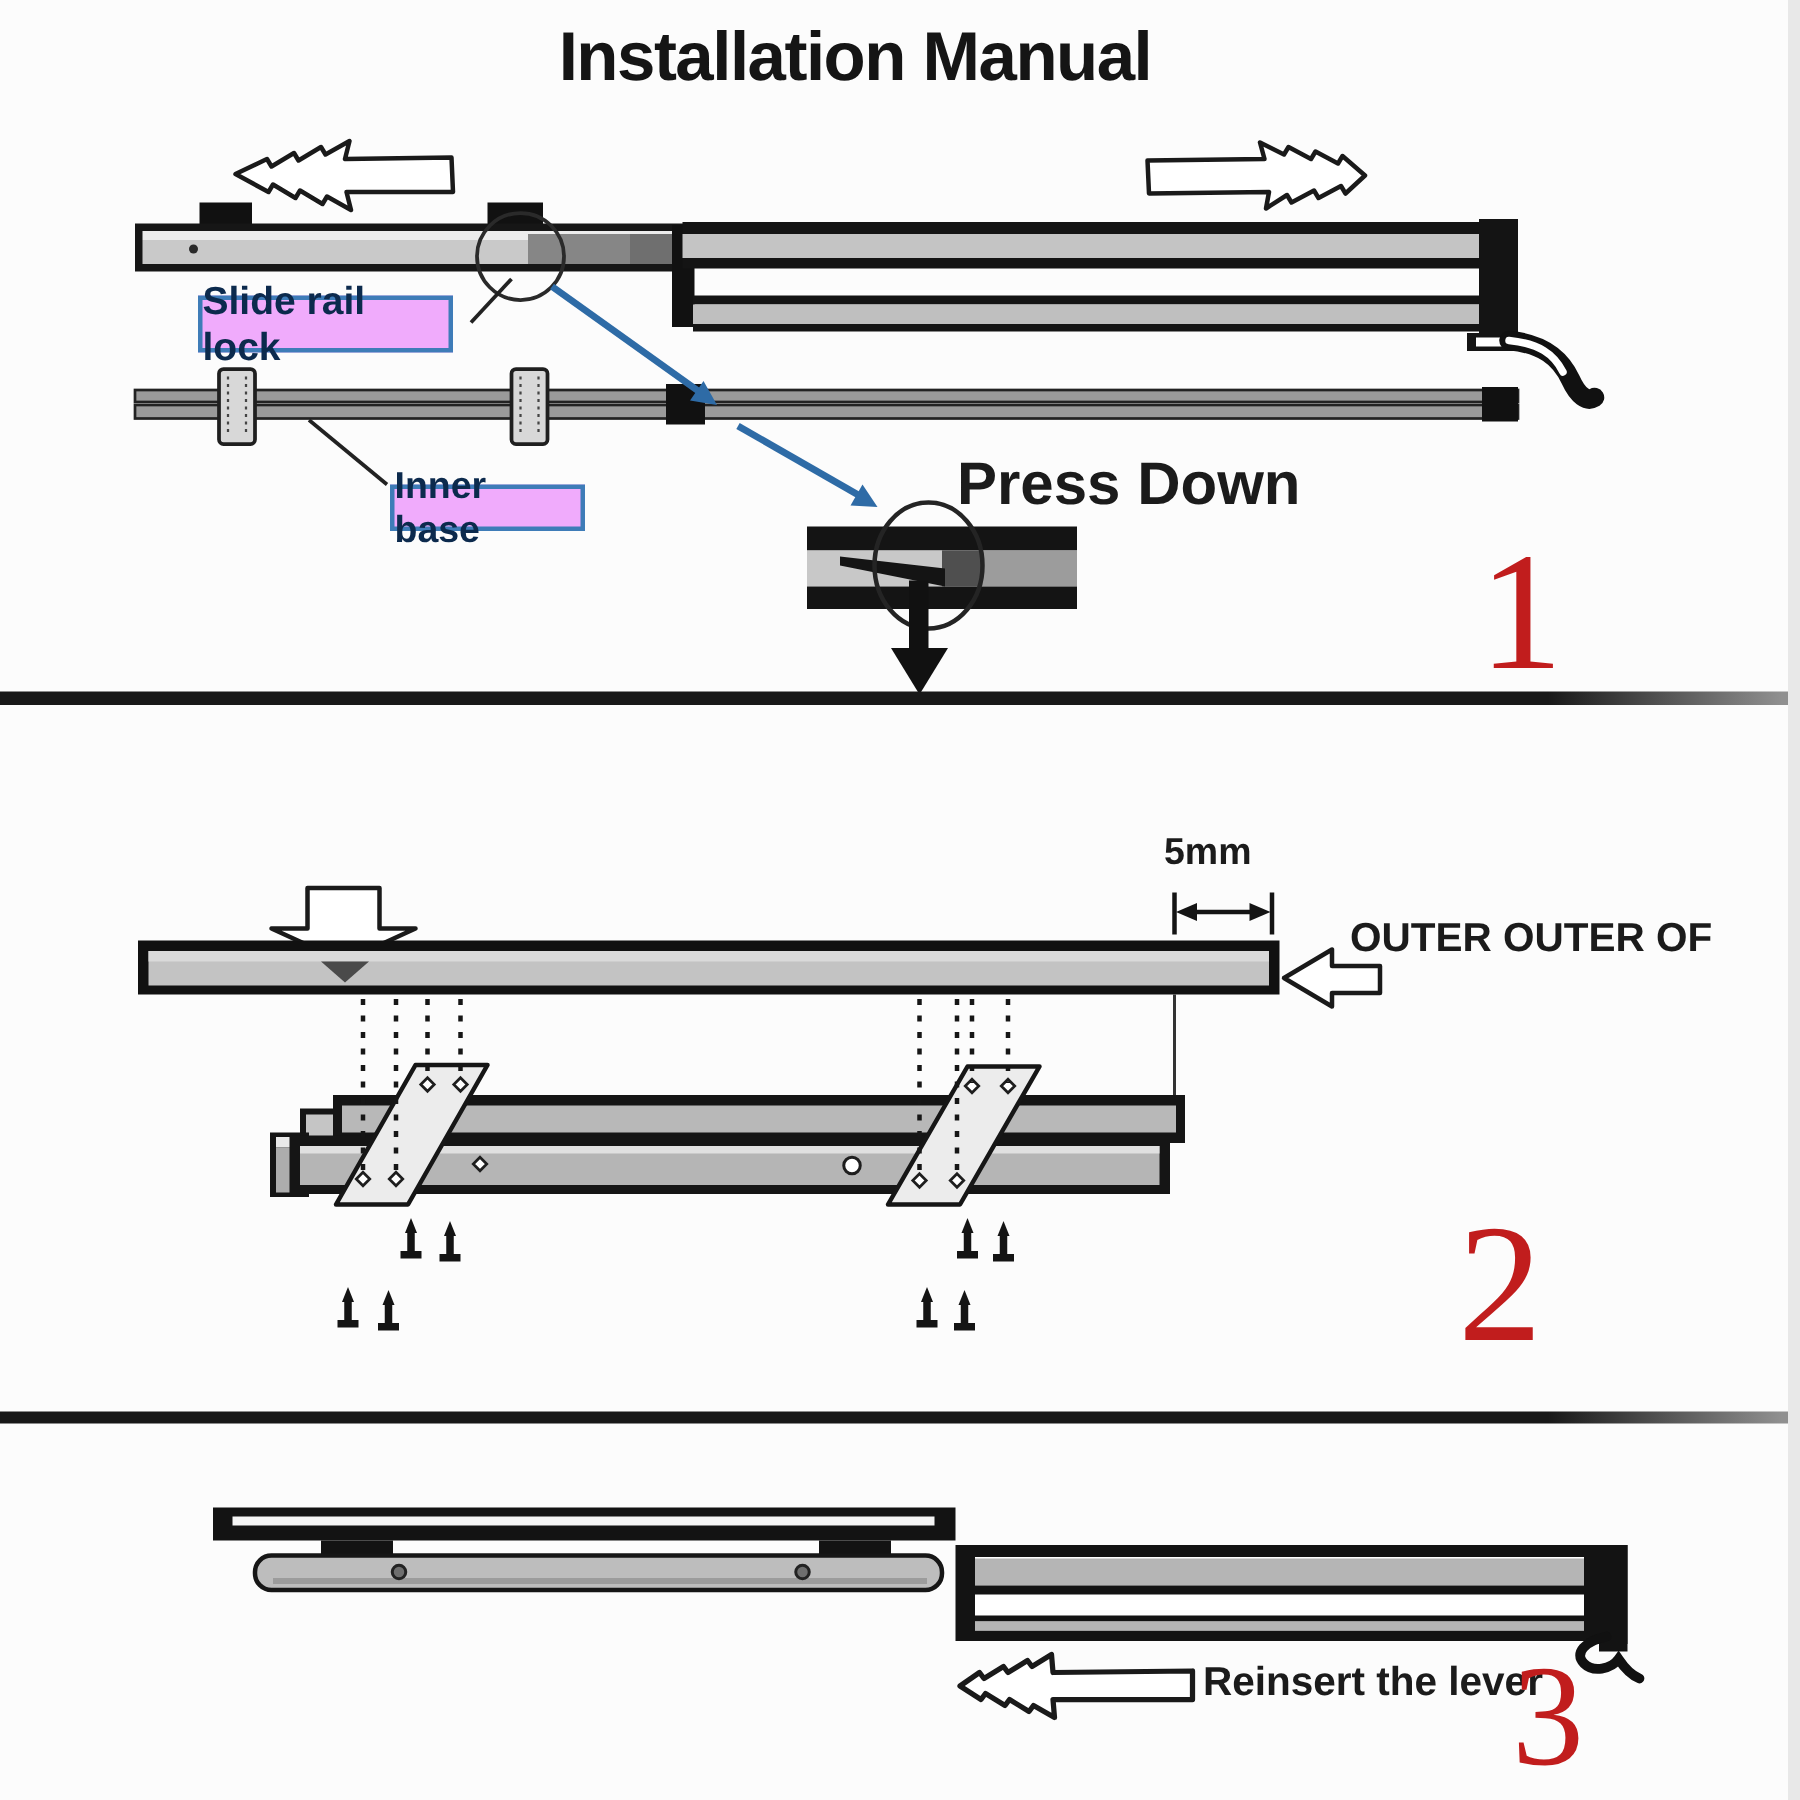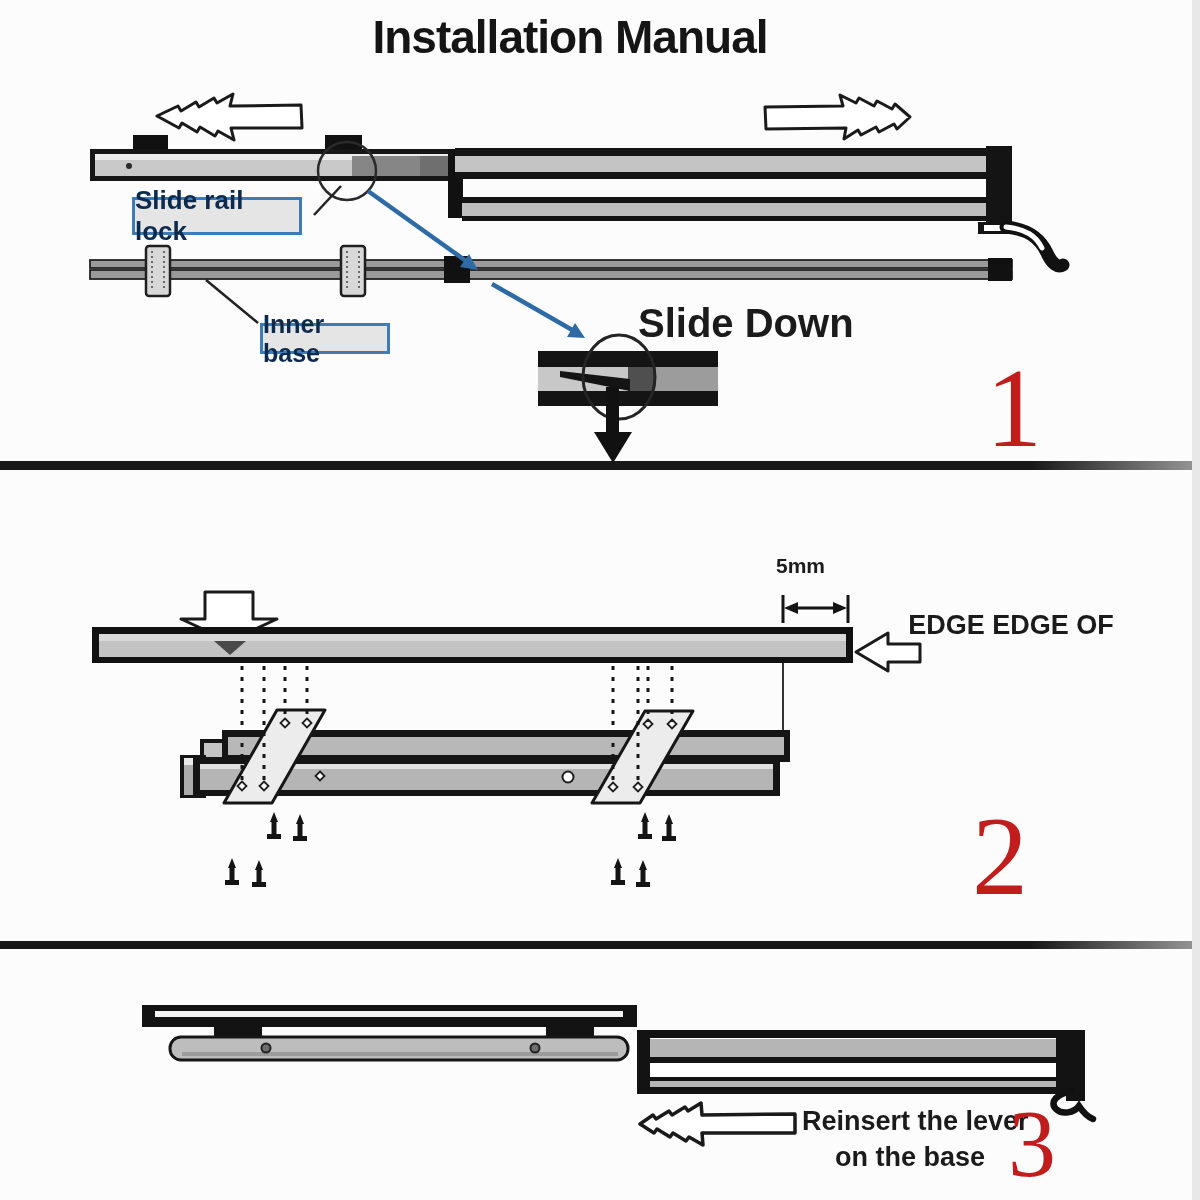--- a/index.html
+++ b/index.html
@@ -1,28 +1,28 @@
 <!DOCTYPE html>
 <html><head>
 <meta charset="utf-8">
 <style>
   html,body{margin:0;padding:0;background:#e8e8e8;}
   .stage{position:relative;width:1192px;height:1200px;background:#fcfcfc;overflow:hidden;
          font-family:"Liberation Sans", sans-serif;}
   .abs{position:absolute;}
   .title{left:330px;top:10px;width:480px;text-align:center;font-size:46px;font-weight:bold;
          color:#151515;letter-spacing:-1px;white-space:nowrap;}
-  .blabel{background:#e5e5e5;border:3px solid #3e7cb8;color:#0c2a4d;font-weight:bold;
+  .blabel{background:#f0abfc;border:3px solid #3e7cb8;color:#0c2a4d;font-weight:bold;
           display:flex;align-items:center;justify-content:center;box-sizing:border-box;}
   #lbl-slide{left:132px;top:197px;width:170px;height:38px;font-size:26px;}
   #lbl-inner{left:260px;top:323px;width:130px;height:31px;font-size:25px;}
   .caption{color:#1b1b1b;font-weight:bold;white-space:nowrap;}
   #press-down{left:638px;top:301px;font-size:40px;}
   #wardrobe-top{left:132px;top:548px;font-size:27px;letter-spacing:0.5px;}
-  #gap-5mm{left:776px;top:554px;font-size:21px;}
+  #gap-5mm{left:776px;top:554px;font-size:25px;}
   #outer-edge{left:900px;top:611px;width:222px;text-align:center;font-size:27px;line-height:29px;}
   #reinsert{left:802px;top:1103px;width:216px;text-align:center;font-size:27px;line-height:36px;}
   .stepnum{font-family:"Liberation Serif", serif;color:#c11d1d;line-height:1;}
   #num1{left:986px;top:352px;font-size:112px;}
   #num2{left:972px;top:800px;font-size:112px;}
   #num3{left:1008px;top:1096px;font-size:96px;}
   .divider{left:0;width:1200px;background:linear-gradient(90deg,#181818 86%,#909090 99%);}
   #div1{top:461px;height:9px;}
   #div2{top:941px;height:8px;}
   svg{position:absolute;left:0;top:0;}
@@ -216,30 +216,29 @@
   </svg>
 
   <div class="abs title">Installation Manual</div>
 
   <div class="abs blabel" id="lbl-slide">
     <span>Slide rail lock</span>
   </div>
   <div class="abs blabel" id="lbl-inner">
     <span>Inner base</span>
   </div>
-  <div class="abs caption" id="press-down">Slide Down</div>
+  <div class="abs caption" id="press-down">Press Down</div>
 
   <div class="abs caption" id="gap-5mm">5mm</div>
   <div class="abs caption" id="outer-edge">
-    <div>EDGE EDGE OF</div>
+    <div>OUTER OUTER OF</div>
   </div>
 
   <div class="abs caption" id="reinsert">
     <div>Reinsert the lever</div>
-    <div>on the base</div>
   </div>
 
   <div class="abs stepnum" id="num1">1</div>
   <div class="abs stepnum" id="num2">2</div>
   <div class="abs stepnum" id="num3">3</div>
 
   <div class="abs divider" id="div1"></div>
   <div class="abs divider" id="div2"></div>
 </div>
 

